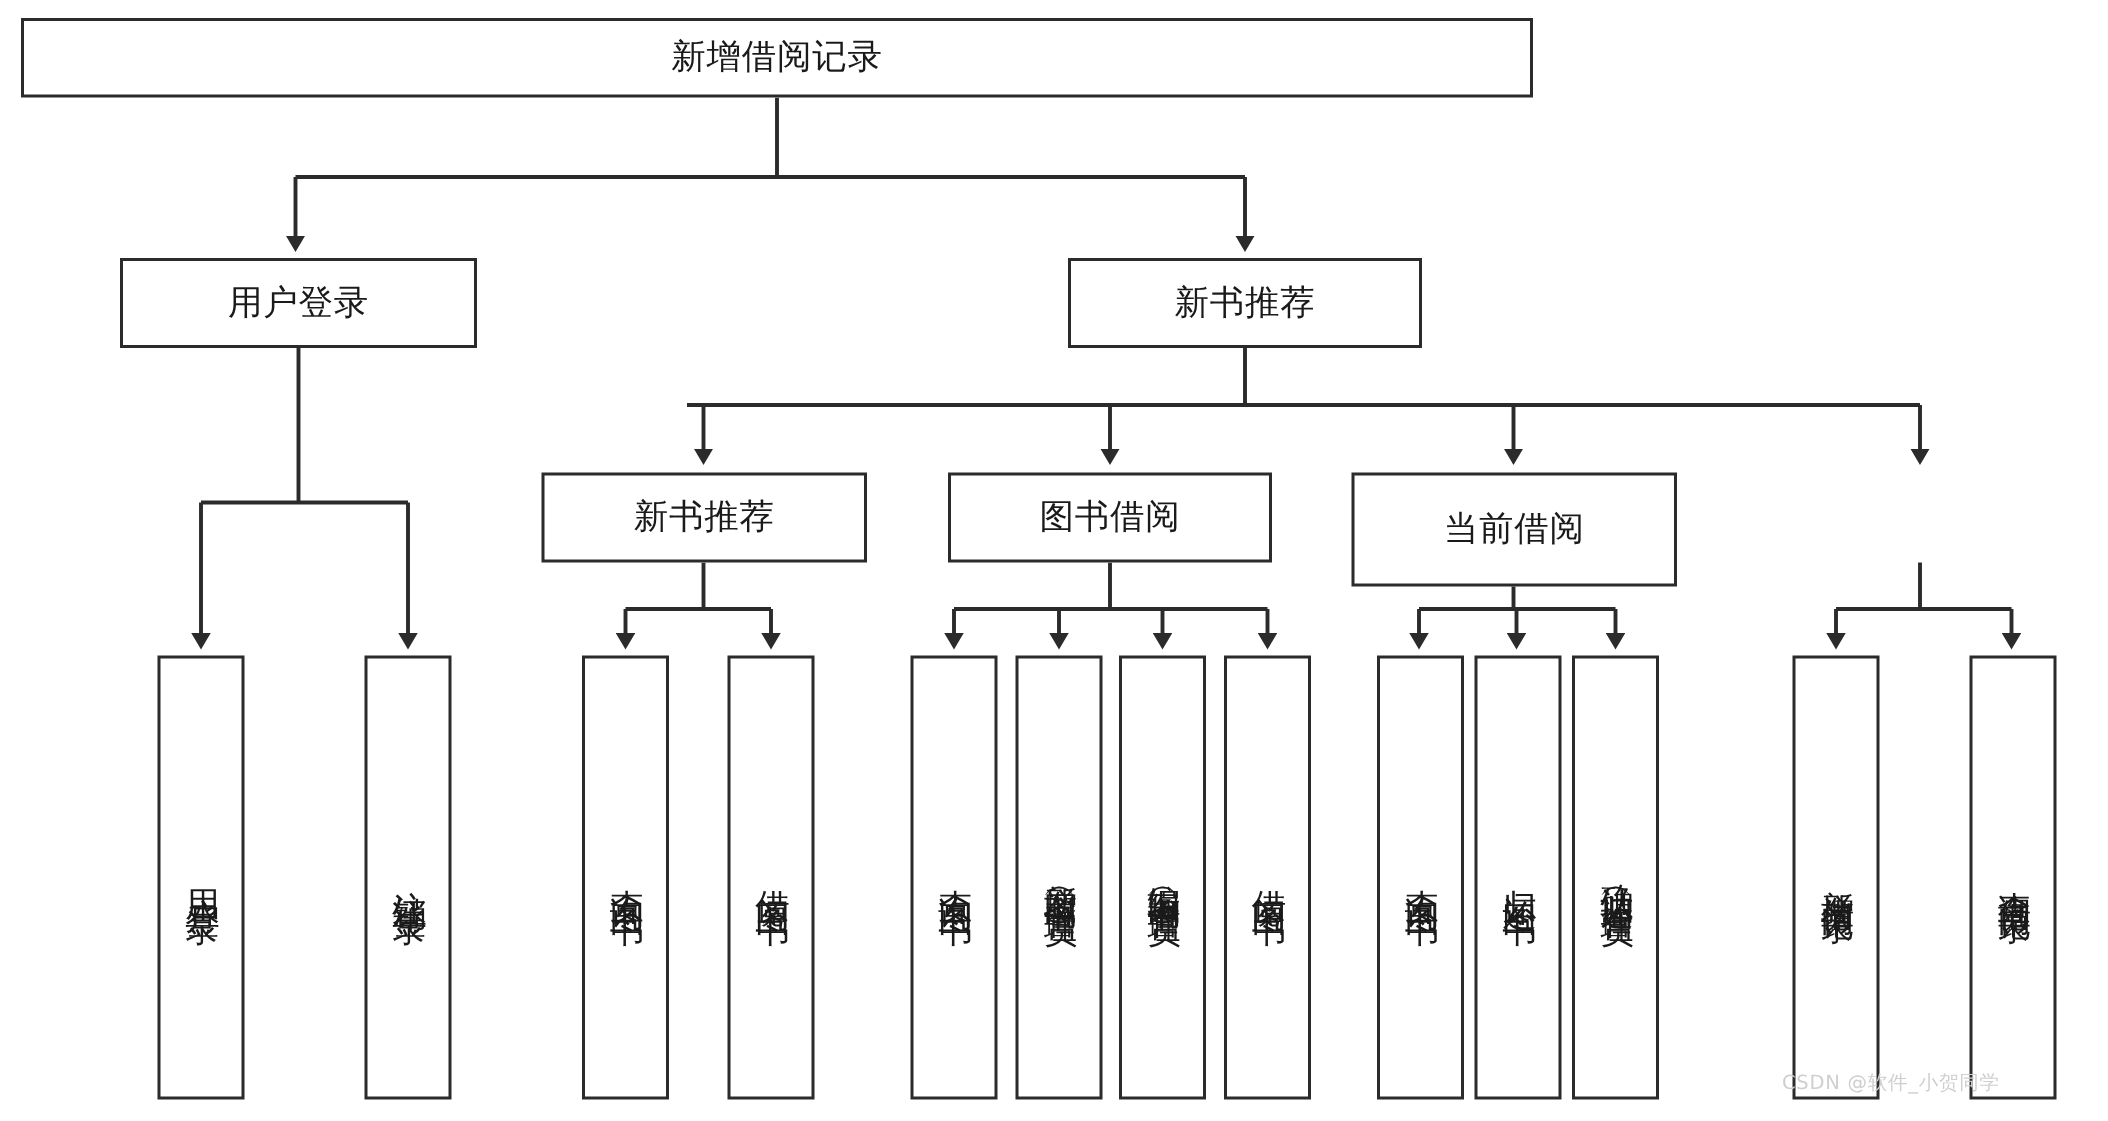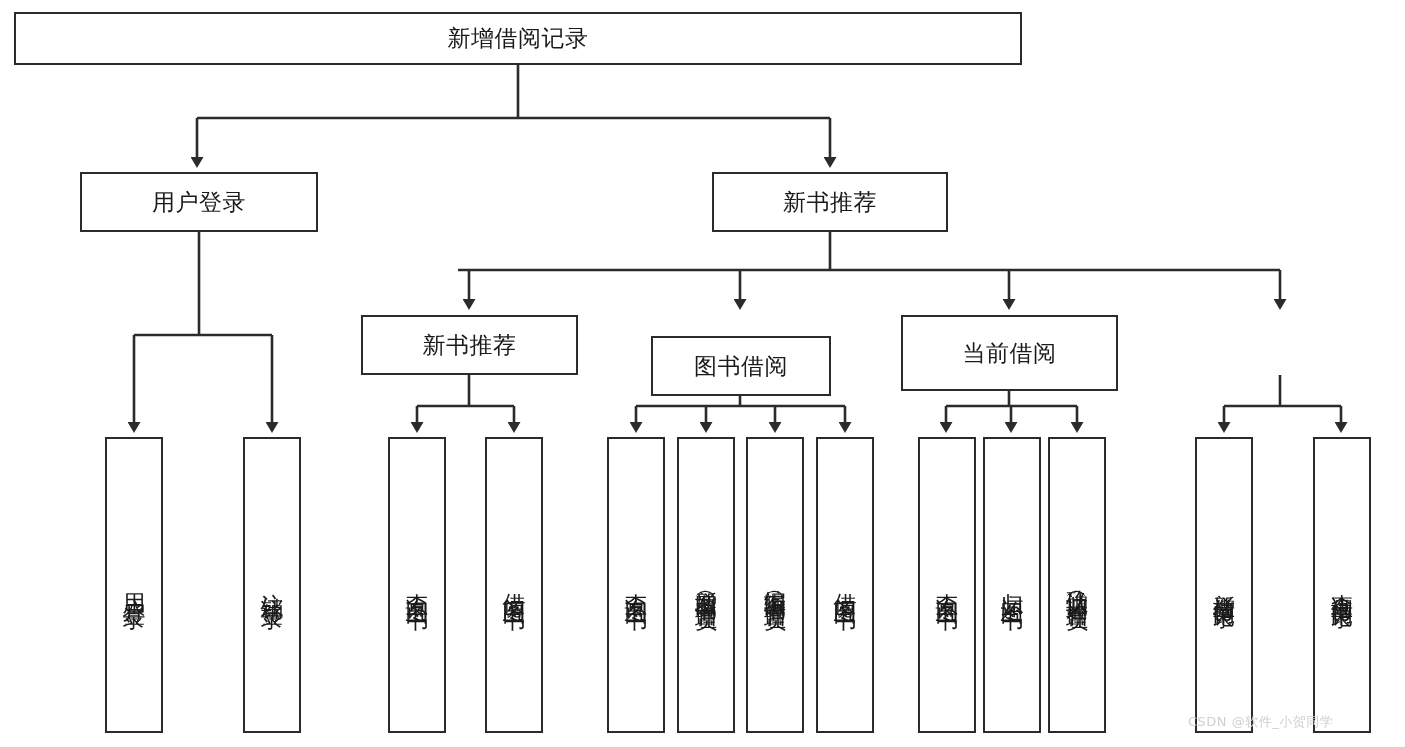--- a/index.html
+++ b/index.html
@@ -152,21 +152,21 @@
   <div class="node" style="left:80px; top:172px; width:238px; height:60px;">
     <span class="node-label">用户登录</span>
   </div>
   <div class="node" style="left:712px; top:172px; width:236px; height:60px;">
     <span class="node-label">新书推荐</span>
   </div>
 
   <div class="node" style="left:361px; top:315px; width:217px; height:60px;">
     <span class="node-label">新书推荐</span>
   </div>
-  <div class="node" style="left:651px; top:315px; width:180px; height:60px;margin-top:21px;">
+  <div class="node" style="left:632px; top:315px; width:216px; height:60px;">
     <span class="node-label">图书借阅</span>
   </div>
   <div class="node" style="left:901px; top:315px; width:217px; height:76px;">
     <span class="node-label">当前借阅</span>
   </div>
 
   <div class="leaf" style="left:105px; top:437px; width:58px; height:296px;">
     <span class="leaf-label">用户登录</span>
   </div>
   <div class="leaf" style="left:243px; top:437px; width:58px; height:296px;">

